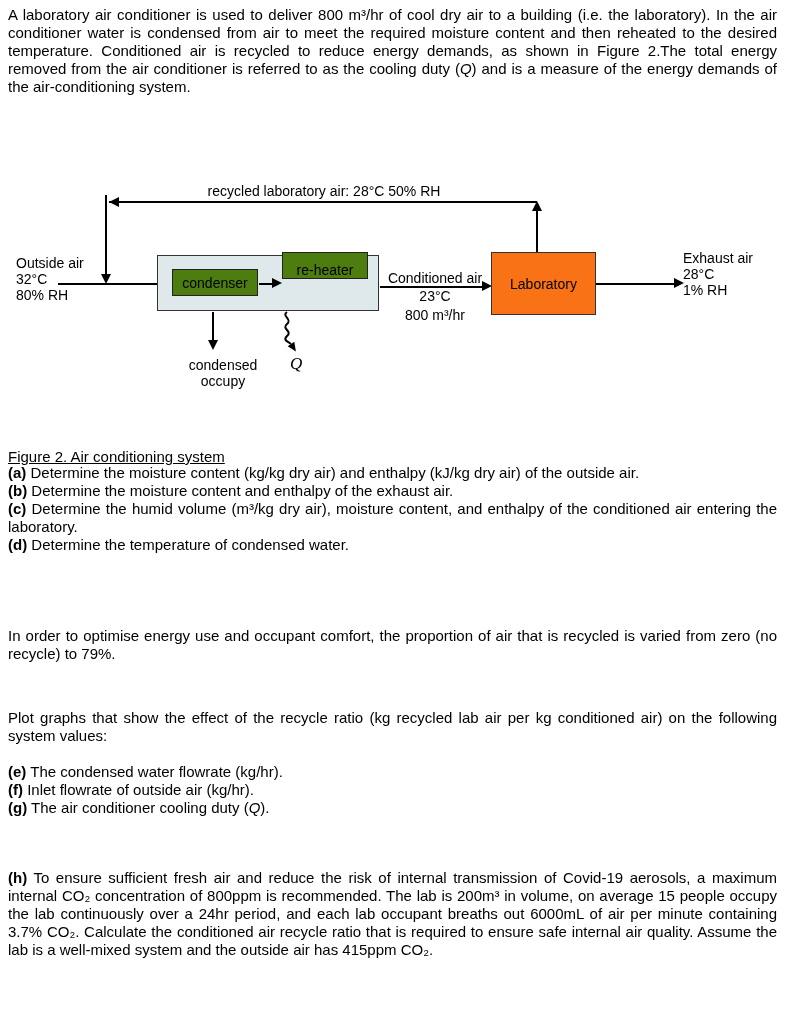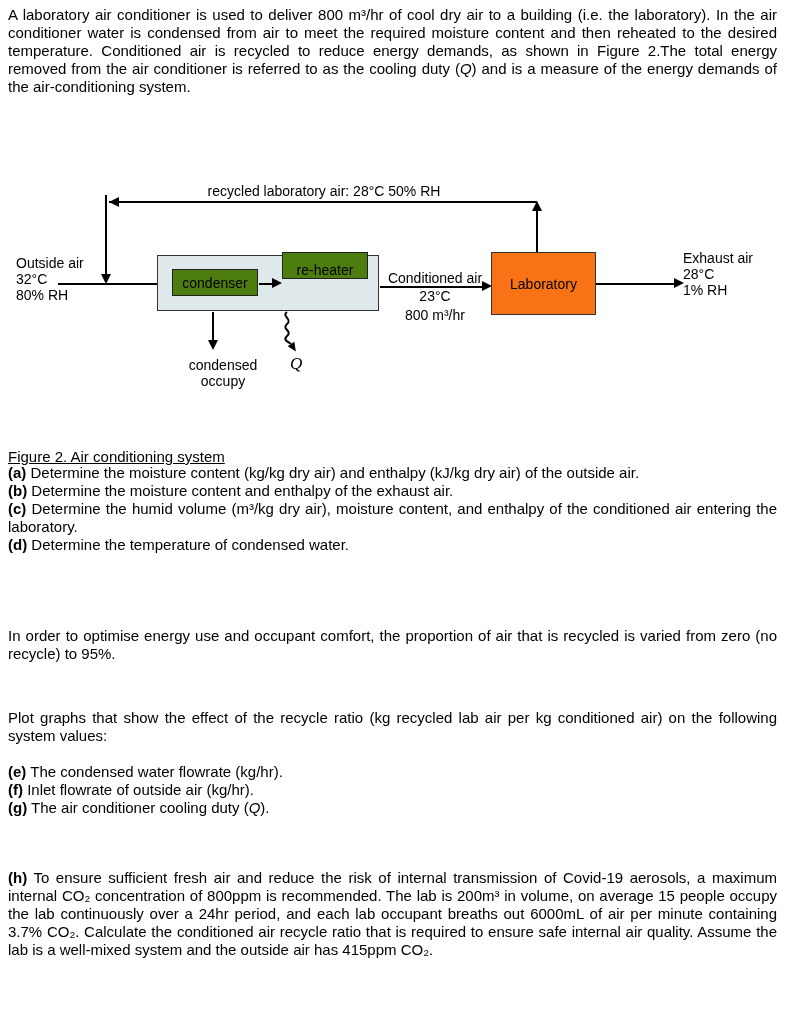--- a/index.html
+++ b/index.html
@@ -110,21 +110,21 @@
   <div class="caption">Figure 2. Air conditioning system</div>
 
   <div class="block just" style="top:464px;">
     <p><b>(a)</b><span> Determine the moisture content (kg/kg dry air) and enthalpy (kJ/kg dry air) of the outside air.</span></p>
     <p><b>(b)</b><span> Determine the moisture content and enthalpy of the exhaust air.</span></p>
     <p><b>(c)</b><span> Determine the humid volume (m³/kg dry air), moisture content, and enthalpy of the conditioned air entering the laboratory.</span></p>
     <p><b>(d)</b><span> Determine the temperature of condensed water.</span></p>
   </div>
 
   <div class="block just" style="top:627px;">
-    <p>In order to optimise energy use and occupant comfort, the proportion of air that is recycled is varied from zero (no recycle) to 95%.</p>
+    <p>In order to optimise energy use and occupant comfort, the proportion of air that is recycled is varied from zero (no recycle) to 79%.</p>
   </div>
 
   <div class="block just" style="top:709px;">
     <p>Plot graphs that show the effect of the recycle ratio (kg recycled lab air per kg conditioned air) on the following system values:</p>
   </div>
 
   <div class="block just" style="top:763px;">
     <p><b>(e)</b><span> The condensed water flowrate (kg/hr).</span></p>
     <p><b>(f)</b><span> Inlet flowrate of outside air (kg/hr).</span></p>
     <p><b>(g)</b><span><span> The air conditioner cooling duty (</span><i>Q</i><span>).</span></span></p>

